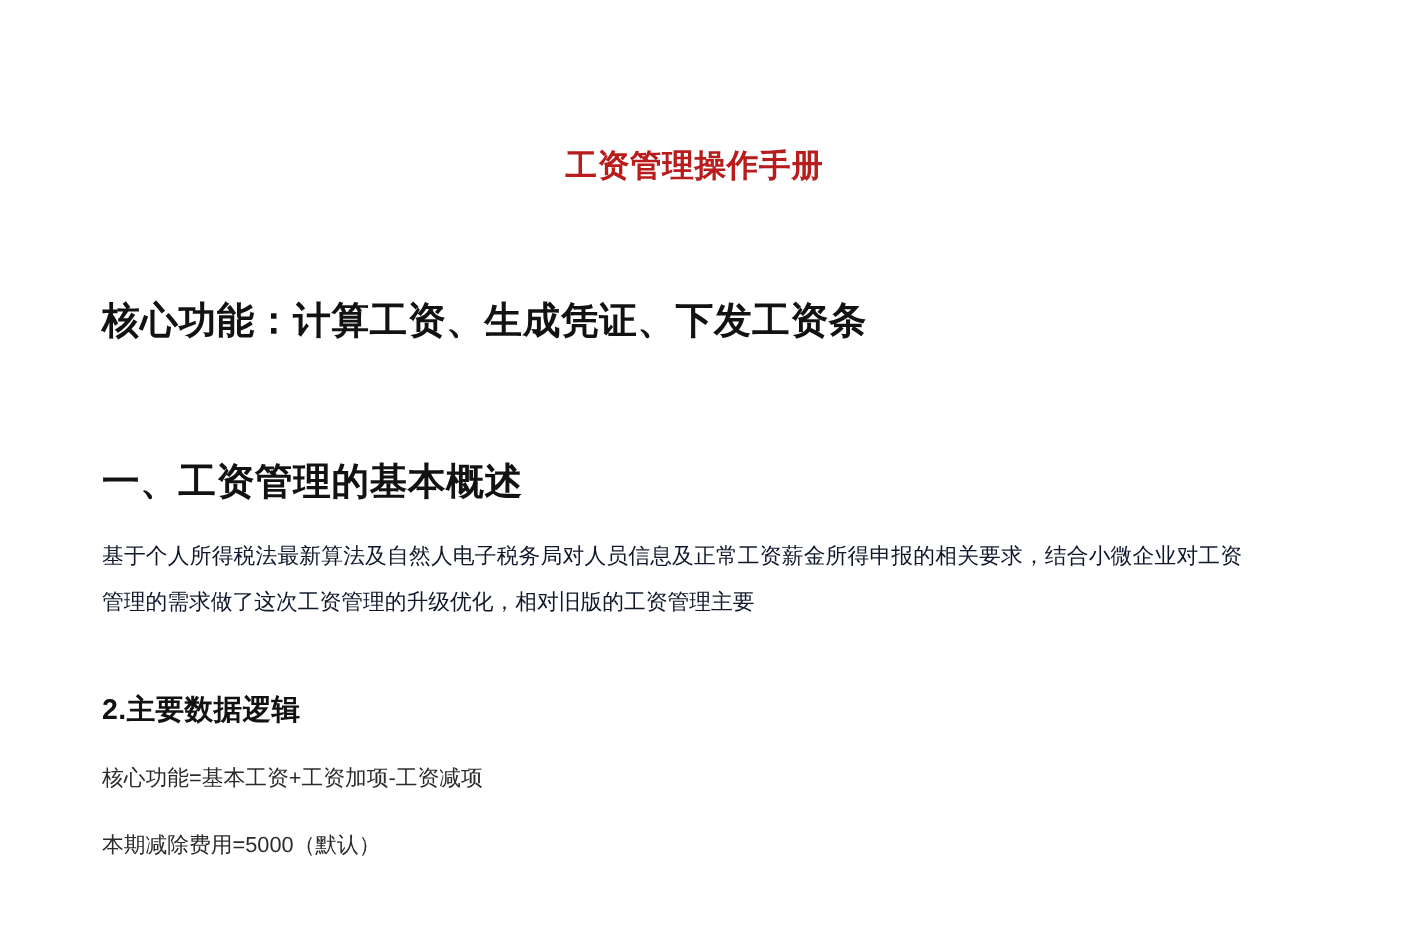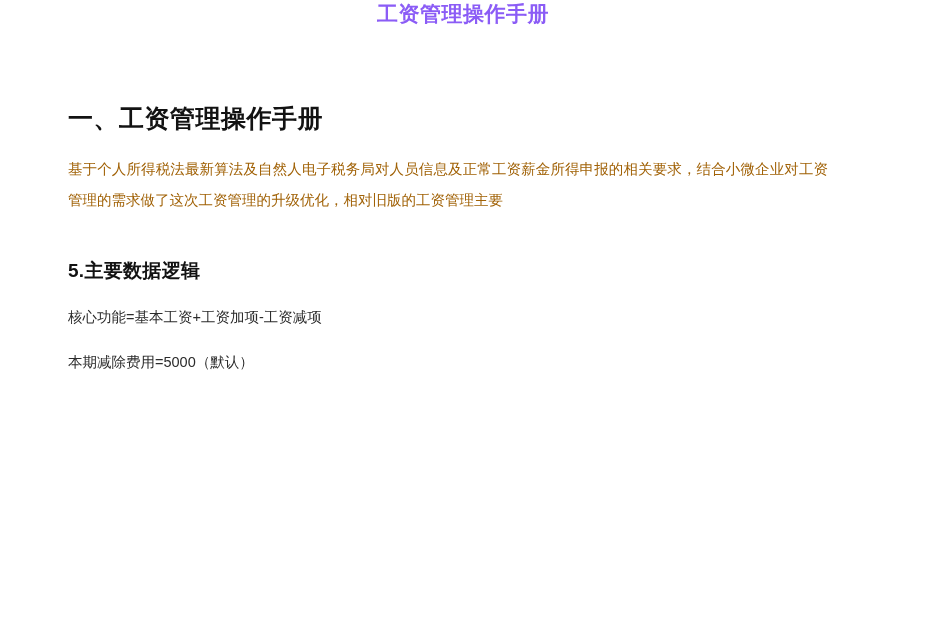--- a/index.html
+++ b/index.html
@@ -23,22 +23,23 @@
   .content {
     position: absolute;
     left: 68px;
     top: 0;
     width: 790px;
   }
   .doc-title {
     text-align: center;
     font-size: 21px;
     font-weight: bold;
-    color: #8b5cf6;
+    color: #b91c1c;
     margin: 0;
+    padding-top: 96px;
     letter-spacing: 0.5px;
   }
   .feature-line {
     font-size: 25px;
     font-weight: bold;
     color: #121212;
     margin: 0;
     padding-top: 73px;
     letter-spacing: 0.5px;
   }
@@ -54,21 +55,21 @@
     font-size: 19px;
     font-weight: bold;
     color: #121212;
     margin: 0;
     padding-top: 42px;
     letter-spacing: 0.3px;
   }
   .para {
     font-size: 14.5px;
     line-height: 31px;
-    color: #a16207;
+    color: #0f172a;
     margin: 0;
     padding-top: 19px;
     text-align: justify;
     max-width: 760px;
   }
   .logic-line {
     font-size: 14.5px;
     line-height: 22px;
     color: #2b2b2b;
     margin: 0;
@@ -79,26 +80,27 @@
   }
 </style>
 </head>
 <body>
 
 <div class="page">
   <div class="content">
 
     <h1 class="doc-title">工资管理操作手册</h1>
 
+    <h2 class="feature-line">核心功能：计算工资、生成凭证、下发工资条</h2>
 
-    <h2 class="h1">一、工资管理操作手册</h2>
+    <h2 class="h1">一、工资管理的基本概述</h2>
 
 
     <p class="para">基于个人所得税法最新算法及自然人电子税务局对人员信息及正常工资薪金所得申报的相关要求，结合小微企业对工资管理的需求做了这次工资管理的升级优化，相对旧版的工资管理主要</p>
 
-    <h3 class="h2">5.主要数据逻辑</h3>
+    <h3 class="h2">2.主要数据逻辑</h3>
 
     <p class="logic-line first">核心功能=基本工资+工资加项-工资减项</p>
 
     <p class="logic-line">本期减除费用=5000（默认）</p>
 
   </div>
 </div>
 
 </body></html>

